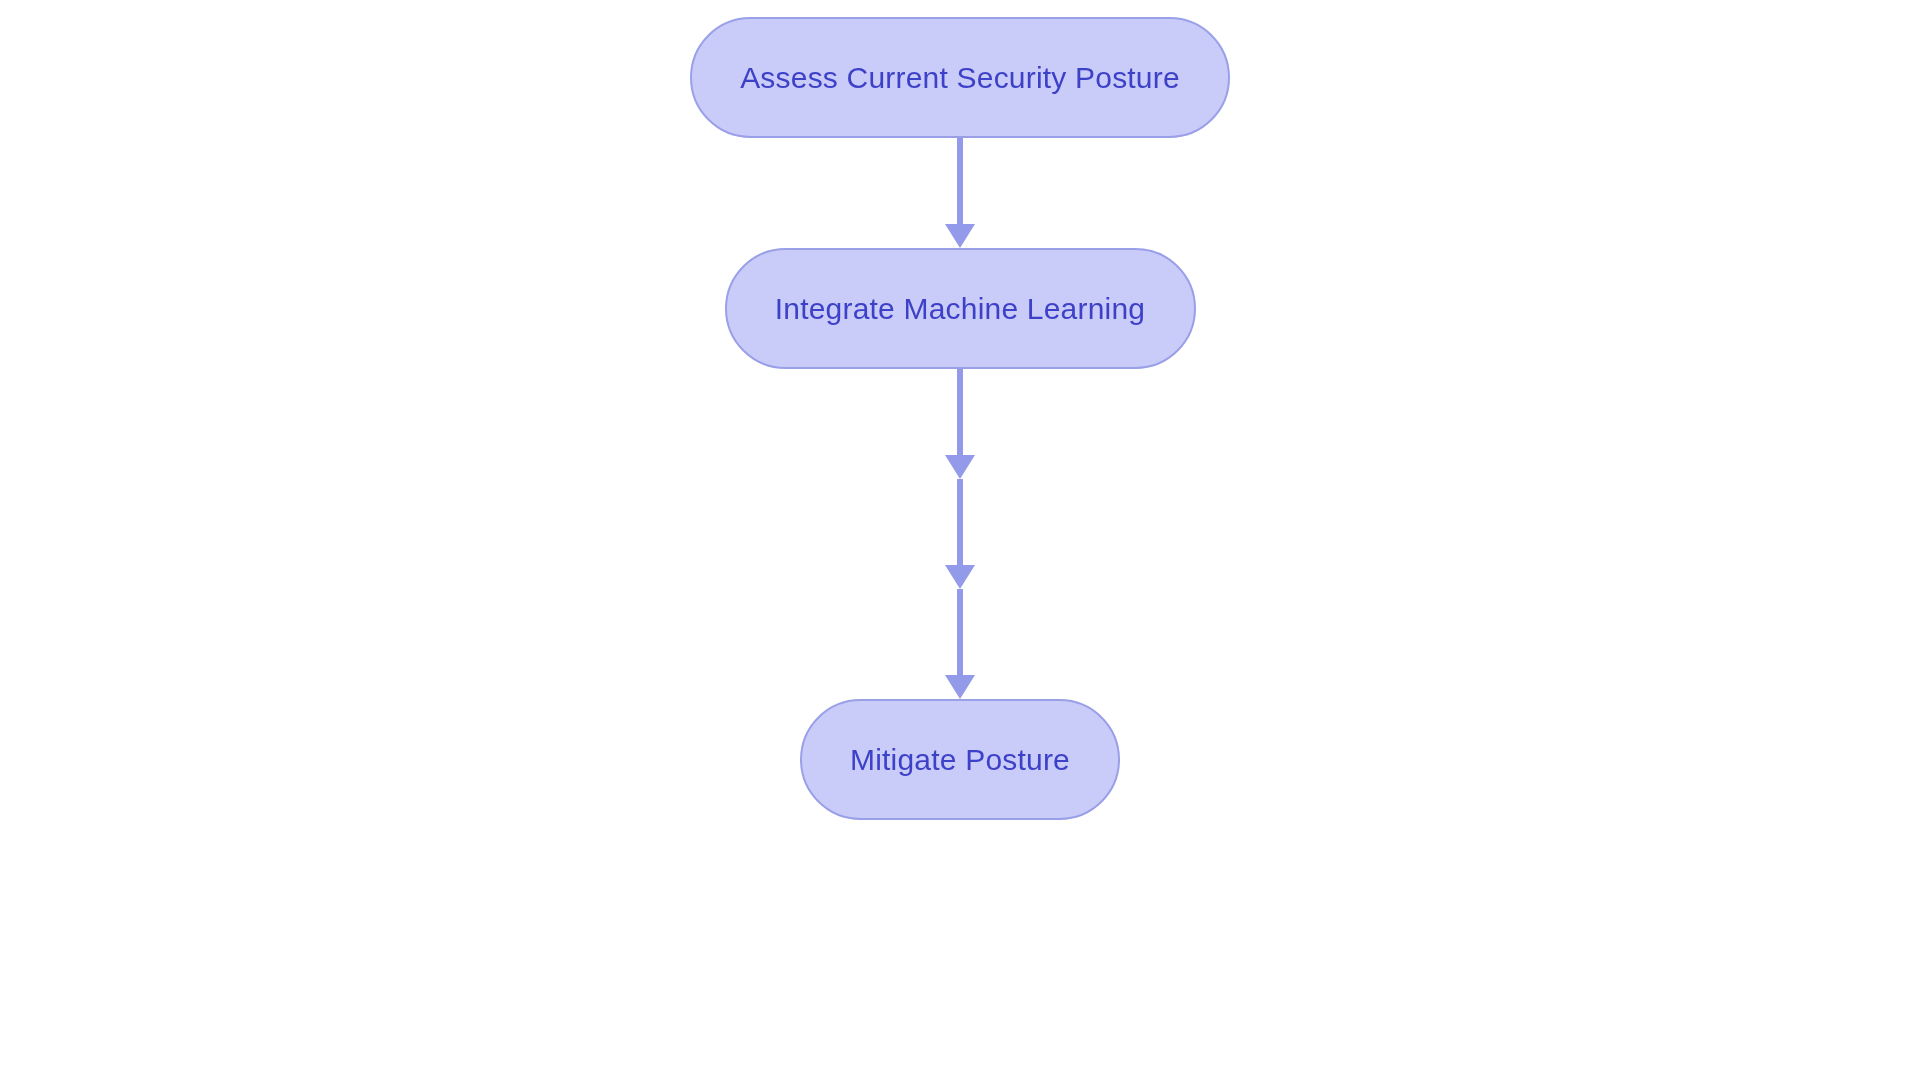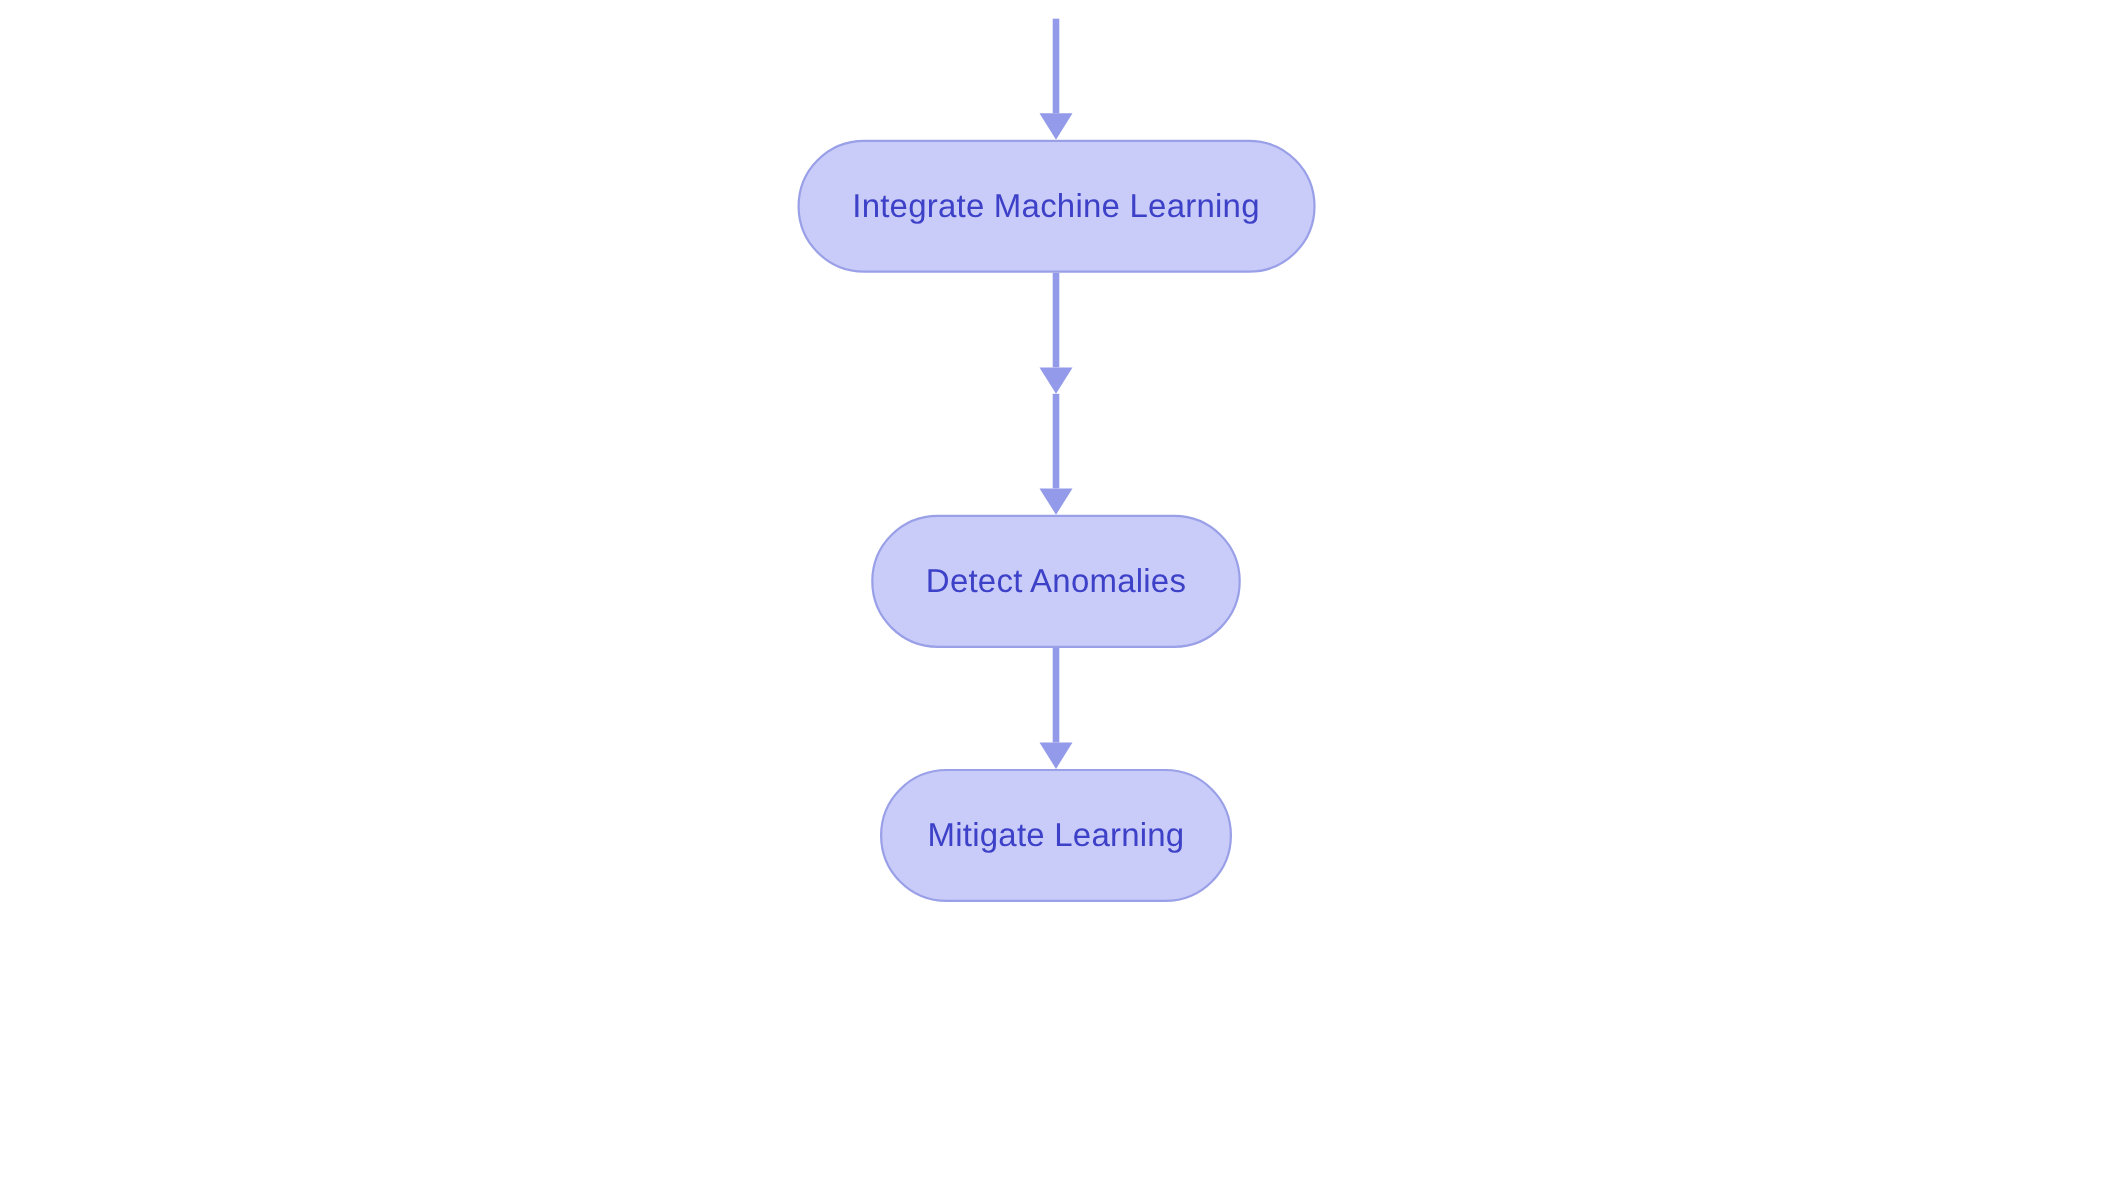--- a/index.html
+++ b/index.html
@@ -60,20 +60,23 @@
     border-right: 15px solid transparent;
     border-top: 24px solid var(--arrow, #939ae9);
   }
 </style>
 </head>
 <body>
 
 <div class="canvas">
   <div class="flow">
 
+    <div class="node node-1">
+      <span>Assess Current Security Posture</span>
+    </div>
 
     <div class="connector">
       <div class="shaft"></div>
       <div class="head"></div>
     </div>
 
     <div class="node node-2">
       <span>Integrate Machine Learning</span>
     </div>
 
@@ -81,27 +84,24 @@
       <div class="shaft"></div>
       <div class="head"></div>
     </div>
 
 
     <div class="connector">
       <div class="shaft"></div>
       <div class="head"></div>
     </div>
 
-    <div class="node node-4">
-      <span>Detect Anomalies</span>
-    </div>
 
     <div class="connector">
       <div class="shaft"></div>
       <div class="head"></div>
     </div>
 
     <div class="node node-5">
-      <span>Mitigate Learning</span>
+      <span>Mitigate Posture</span>
     </div>
 
   </div>
 </div>
 
 </body></html>

